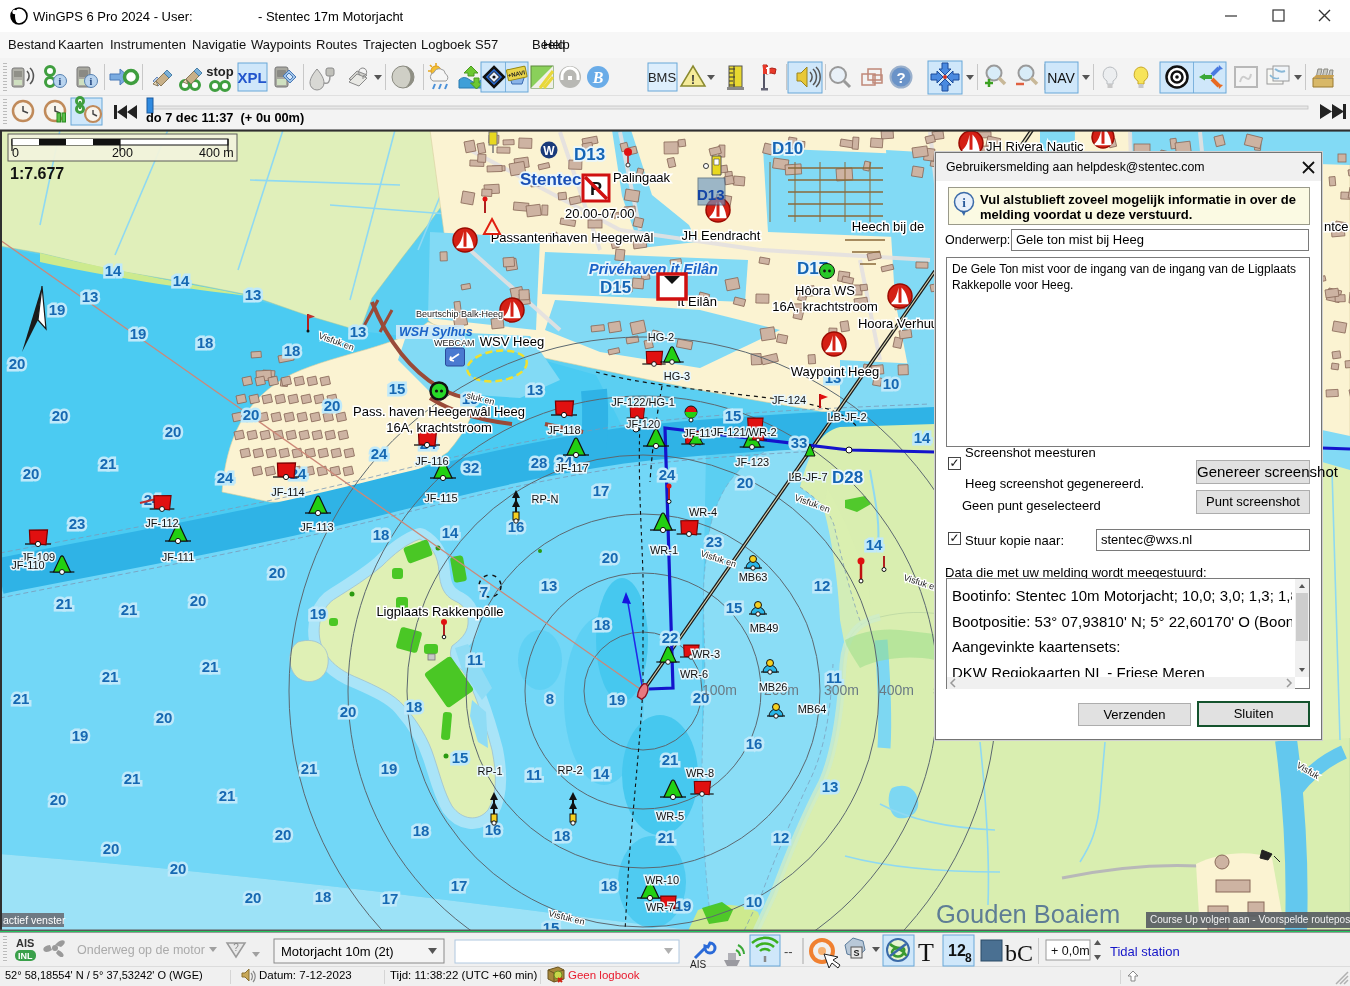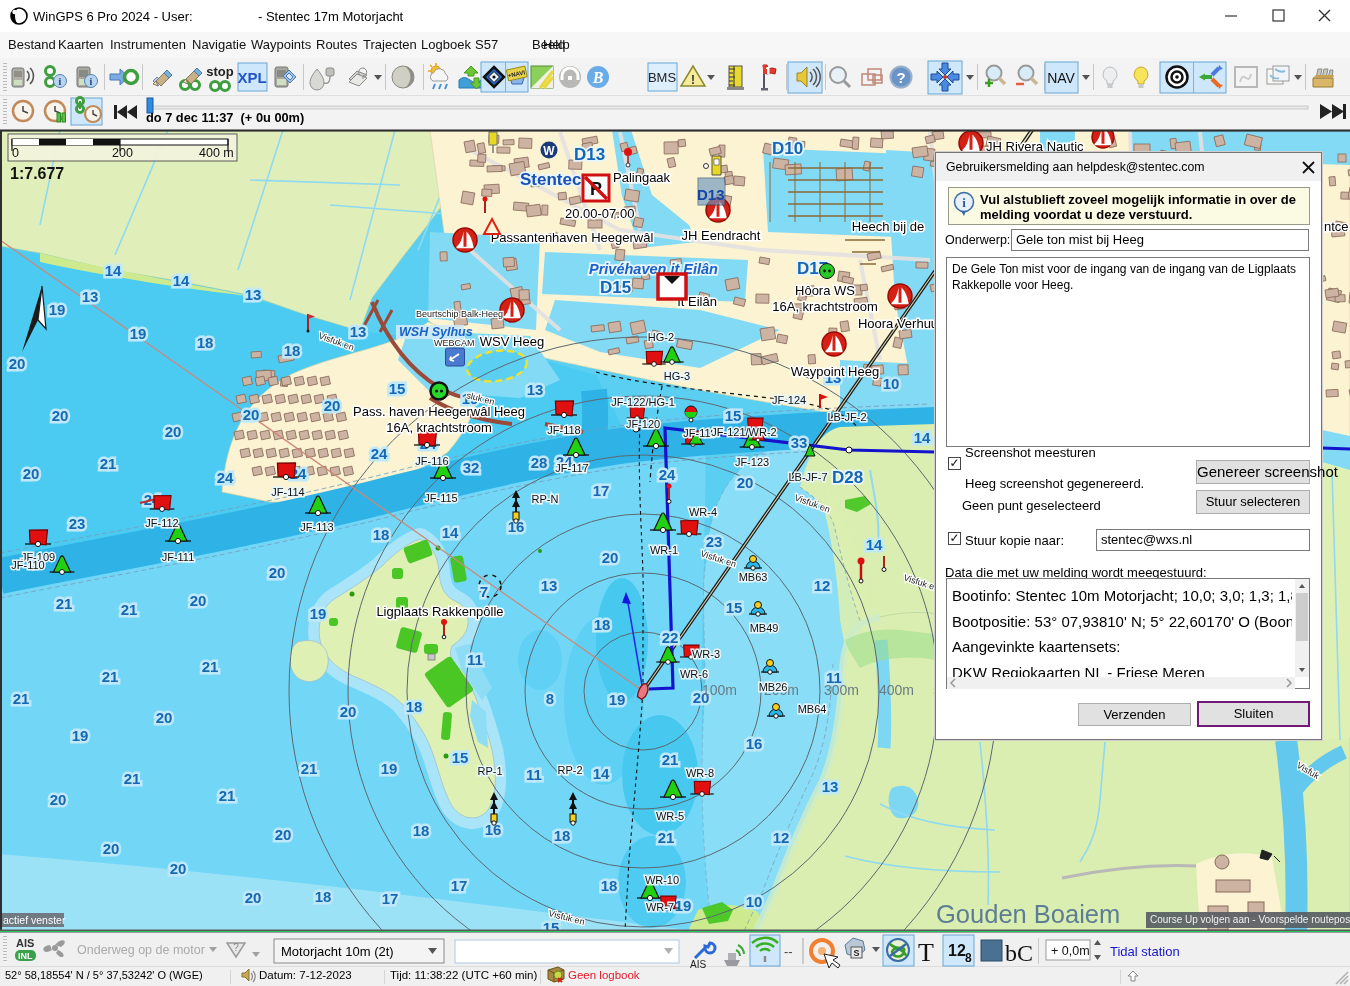--- a/index.html
+++ b/index.html
@@ -1245,40 +1245,40 @@
       </svg>
 <div class="abs" style="left:44px;top:39px;width:330px;font-size:13px;font-weight:bold;line-height:15px">Vul alstublieft zoveel mogelijk informatie in over de<br>melding voordat u deze verstuurd.</div>
 <span class="abs" style="left:9px;top:80px;font-size:12.5px">Onderwerp:</span>
 <div class="inp" style="left:75px;top:76px;width:298px;height:22px">Gele ton mist bij Heeg</div>
 <div class="inp" style="left:10px;top:104px;width:364px;height:190px;line-height:16px;padding:3px 5px;font-size:12px">De Gele Ton mist voor de ingang van de ingang van de Ligplaats<br>Rakkepolle voor Heeg.</div>
 <div class="cb" style="left:12px;top:304px">✓</div>
       <span class="abs" style="left:29px;top:292px">Screenshot meesturen</span>
 <span class="abs" style="left:29px;top:323px">Heeg screenshot gegenereerd.</span>
 <div class="btn" style="left:260px;top:307px;width:114px;height:24px;line-height:22px;font-size:15px;white-space:nowrap">Genereer screenshot</div>
 <span class="abs" style="left:26px;top:345px">Geen punt geselecteerd</span>
-<div class="btn" style="left:260px;top:337px;width:114px;height:24px;line-height:22px">Stuur selecteren</div>
+<div class="btn" style="left:260px;top:337px;width:114px;height:24px;line-height:22px">Punt screenshot</div>
 <div class="cb" style="left:12px;top:379px">✓</div>
       <span class="abs" style="left:29px;top:380px">Stuur kopie naar:</span>
 <div class="inp" style="left:160px;top:376px;width:214px;height:22px">stentec@wxs.nl</div>
 <span class="abs" style="left:9px;top:412px">Data die met uw melding wordt meegestuurd:</span>
 <div class="abs" style="left:10px;top:425px;width:364px;height:111px;background:#fff;border:1px solid #7a7a7a"></div>
 <div class="abs" style="left:16px;top:430px;width:340px;font-size:15px;line-height:25.5px;white-space:nowrap;overflow:hidden">Bootinfo: Stentec 10m Motorjacht; 10,0; 3,0; 1,3; 1,8 (lbhd m)<br>Bootpositie: 53° 07,93810' N; 5° 22,60170' O (Boontjes)<br>Aangevinkte kaartensets:<br>DKW Regiokaarten NL - Friese Meren</div>
 <div class="abs" style="left:359px;top:426px;width:14px;height:98px;background:#f0f0f0"></div>
 <div class="abs" style="left:360px;top:440px;width:12px;height:48px;background:#cdcdcd"></div>
 <svg class="abs" style="left:359px;top:426px" width="14" height="98">
         <path d="M4,9 l3,-4 3,4 Z" fill="#555"></path>
         <path d="M4,89 l3,4 3,-4 Z" fill="#555"></path>
       </svg>
 <div class="abs" style="left:11px;top:524px;width:348px;height:12px;background:#f0f0f0"></div>
 <svg class="abs" style="left:11px;top:524px" width="348" height="12">
         <path d="M8,2 l-4,4 4,4" fill="none" stroke="#999" stroke-width="1.5"></path>
         <path d="M340,2 l4,4 -4,4" fill="none" stroke="#999" stroke-width="1.5"></path>
       </svg>
 <div class="btn" style="left:142px;top:550px;width:113px;height:23px;line-height:21px">Verzenden</div>
-<div class="btn" style="left:261px;top:548px;width:113px;height:26px;line-height:22px;border:2px solid #701a75">Sluiten</div>
+<div class="btn" style="left:261px;top:548px;width:113px;height:26px;line-height:22px;border:2px solid #14532d">Sluiten</div>
 </div>
     <div class="abs" id="botbar"></div>
     <div class="abs" id="statusbar"></div>
 <div class="grip" style="left:3px;top:936px;height:26px"></div>
 <svg class="abs" style="left:0;top:932px" width="1350" height="54" viewBox="0 0 1350 54">
 <text x="16" y="15" font-size="11" font-weight="bold" fill="#333">AIS</text>
       <rect x="15" y="18" width="21" height="11" rx="5" fill="#3aa04a"></rect>
       <text x="18" y="27" font-size="9" font-weight="bold" fill="#fff">INL</text>
 <g transform="translate(55,16)" fill="#9a9a9a">
         <circle r="3" fill="#9a9a9a"></circle>

